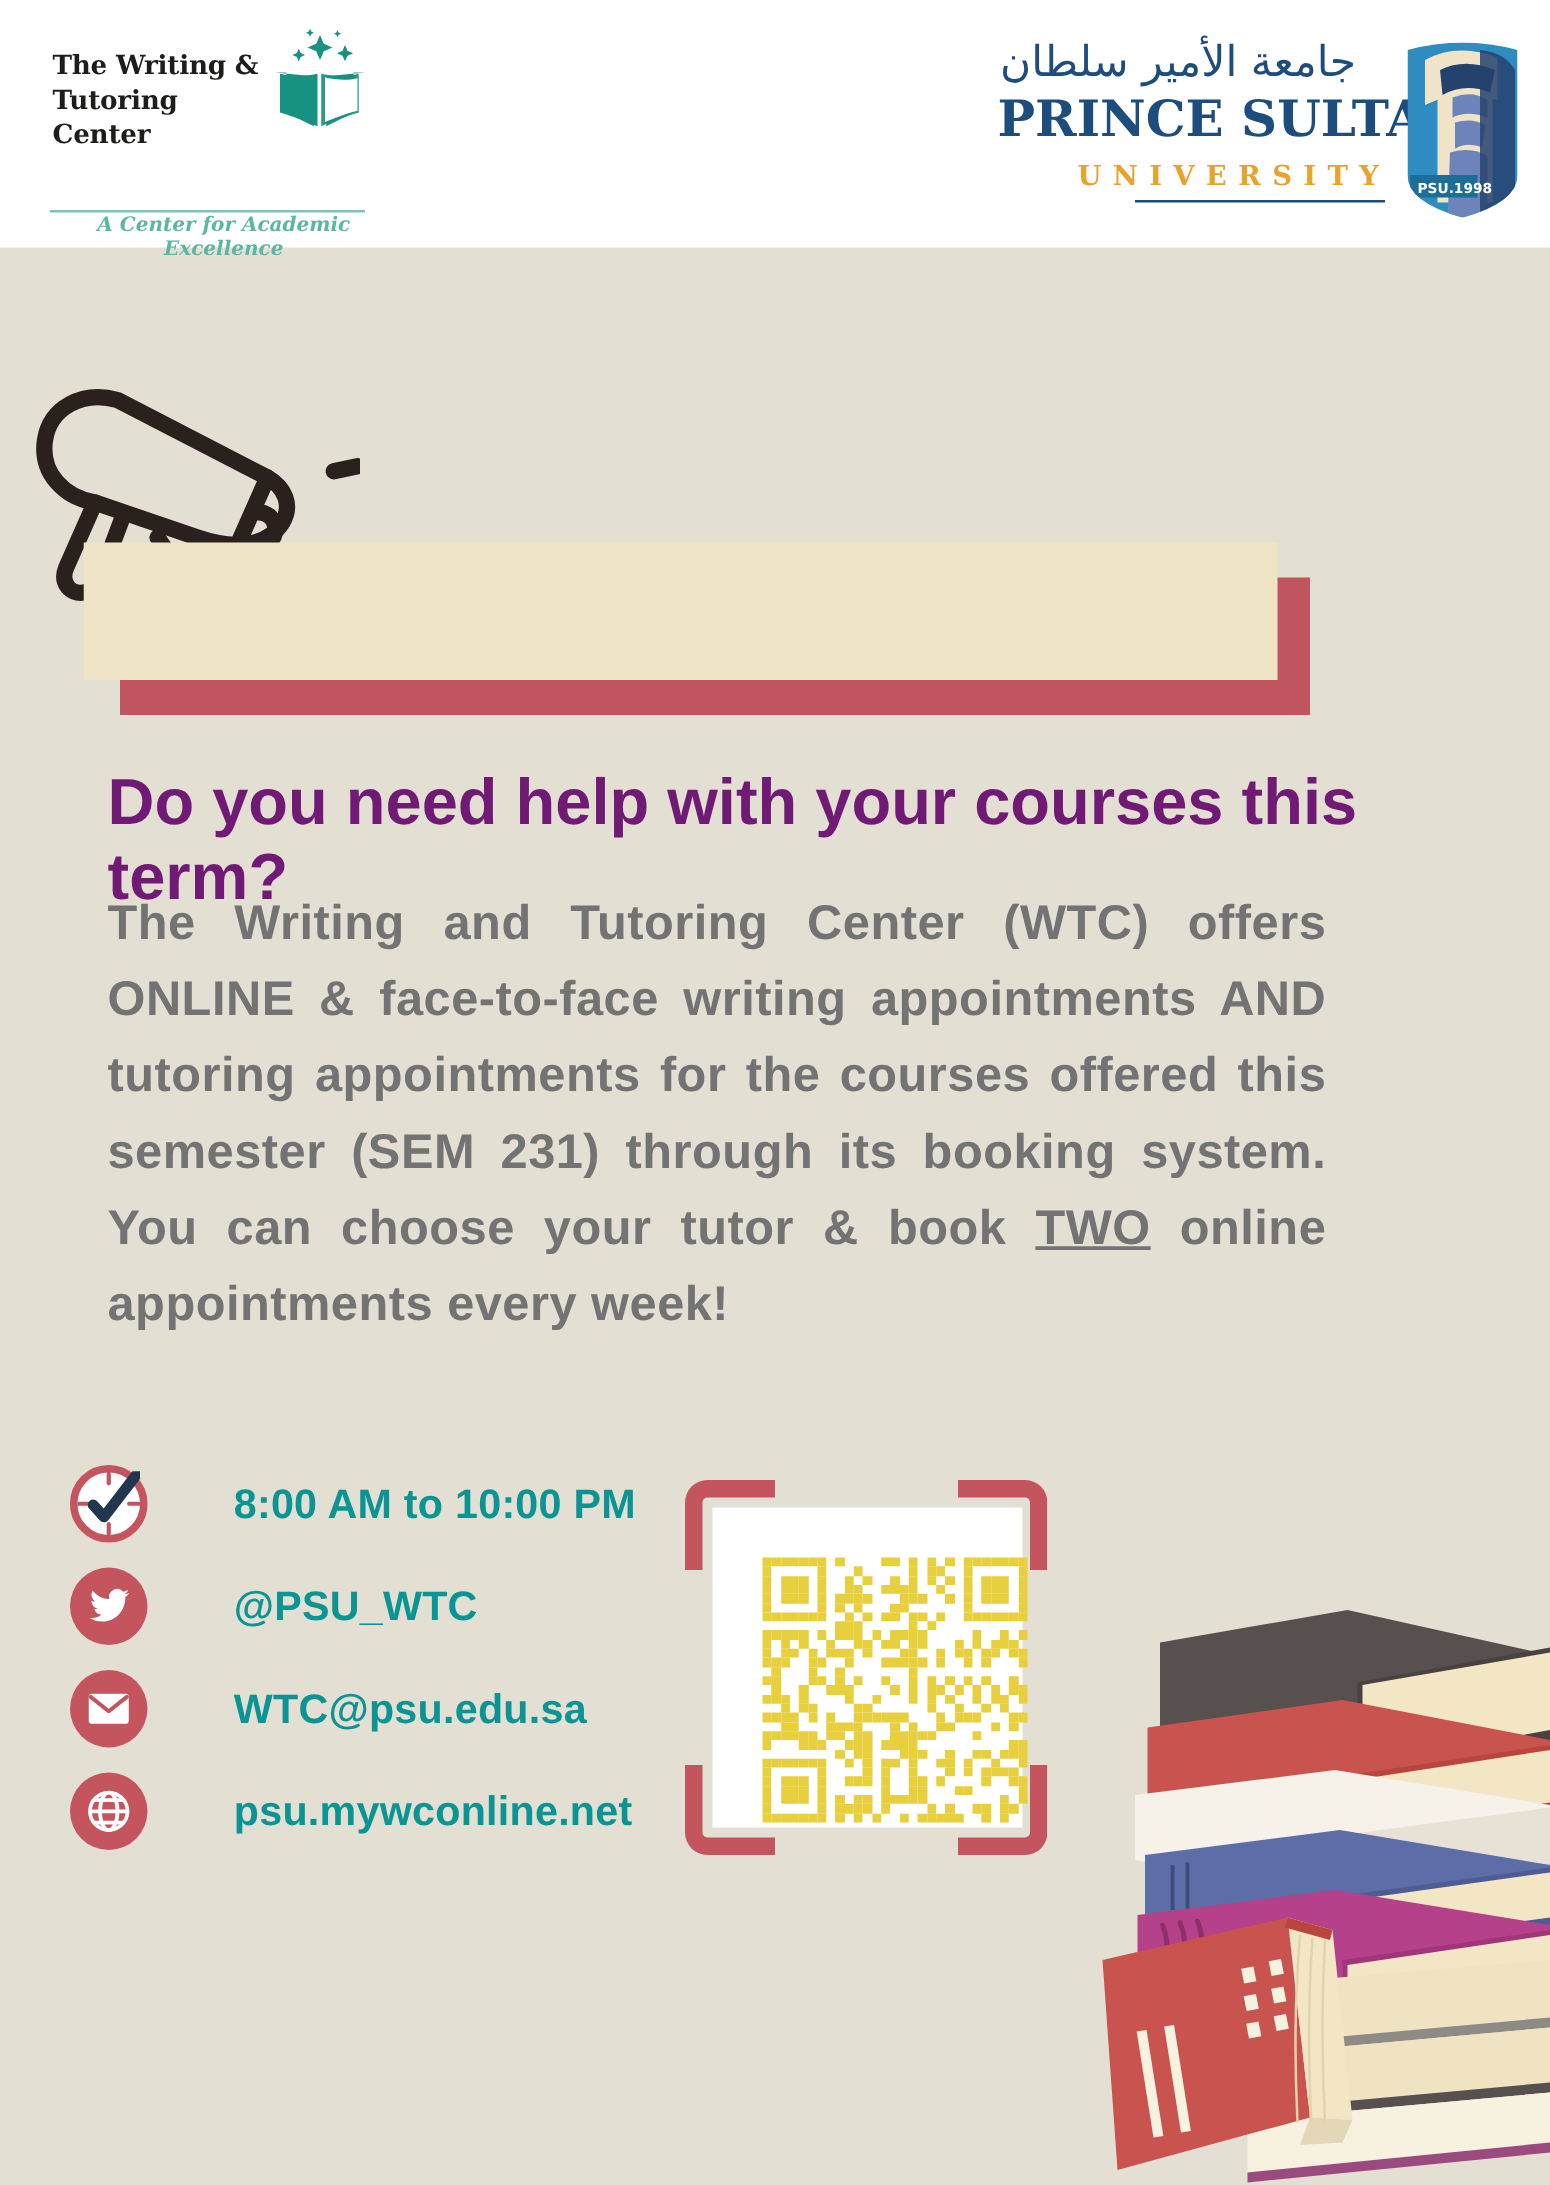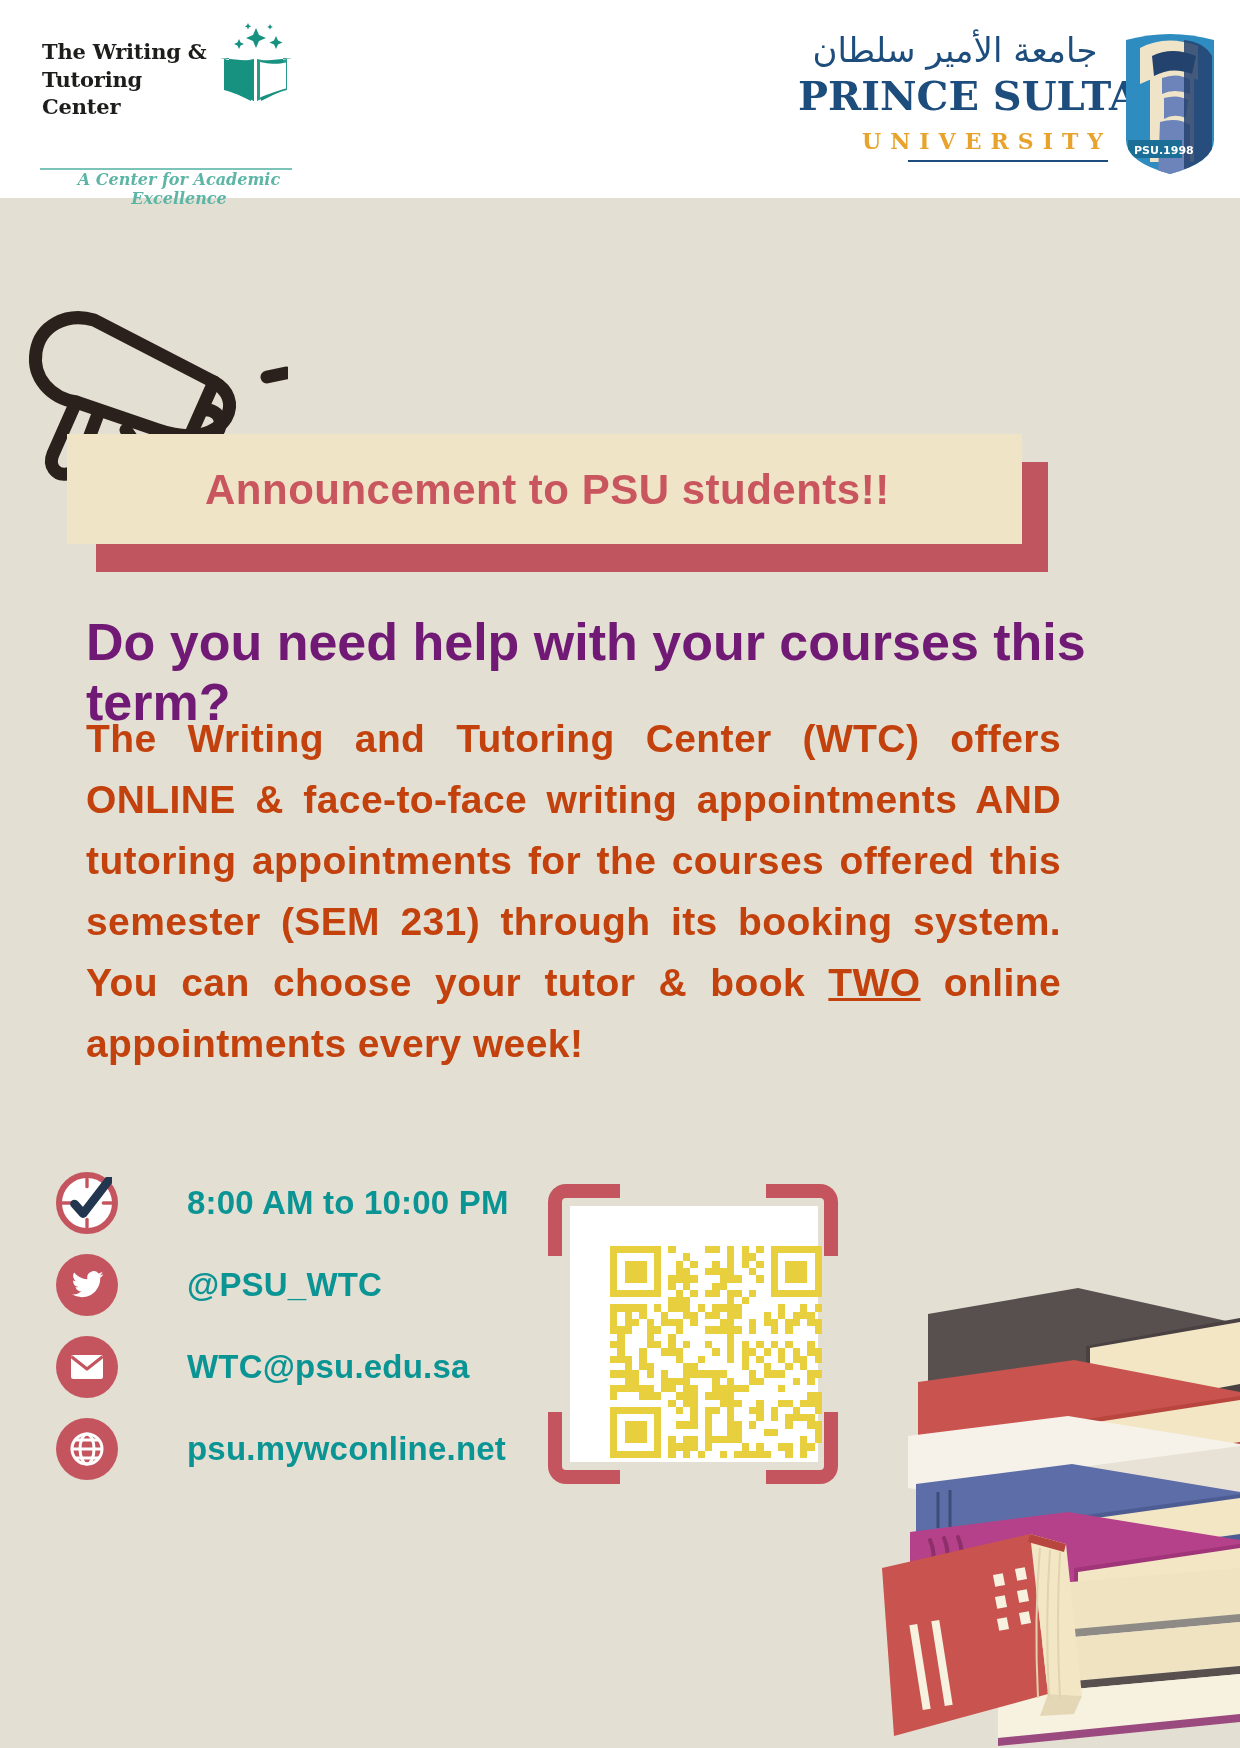--- a/index.html
+++ b/index.html
@@ -83,21 +83,21 @@
   .psu-logo {
     position: absolute;
     right: 22px; top: 24px;
     width: 420px;
     height: 160px;
   }
   .psu-ar {
     position: absolute;
     right: 108px; top: 6px;
     width: 310px;
-    text-align: center;
+    text-align: left;
     font-family: "DejaVu Sans", sans-serif;
     font-size: 34px;
     color: #1d4d7c;
     direction: rtl;
     white-space: nowrap;
   }
   .psu-en {
     position: absolute;
     right: 104px; top: 52px;
     width: 316px;
@@ -179,21 +179,21 @@
 
   
   .body-para {
     position: absolute;
     left: 86px; top: 708px;
     width: 975px;
     font-family: "Liberation Sans", sans-serif;
     font-weight: 700;
     font-size: 39px;
     line-height: 61px;
-    color: #c2410c;
+    color: #737373;
     text-align: justify;
     text-align-last: left;
     letter-spacing: 0.4px;
   }
   .body-para .u { text-decoration: underline; }
 
   
   .contacts {
     position: absolute;
     left: 56px; top: 1162px;
@@ -339,21 +339,20 @@
       <path d="M184 132 C196 130 204 138 202 148 C200 158 190 162 182 158"></path>
     </g>
     <g stroke="#2b211c" stroke-width="13" stroke-linecap="round">
       <line x1="249" y1="99" x2="268" y2="95"></line>
       <line x1="236" y1="170" x2="256" y2="176"></line>
     </g>
   </svg>
 
   <div class="banner-red"></div>
   <div class="banner-cream"></div>
-  <div class="banner-text">Announcement to PSU students!!</div>
 
   <div class="headline">Do you need help with your courses this term?</div>
 
   <div class="body-para">
     <span>The Writing and Tutoring Center (WTC) offers ONLINE &amp; face-to-face writing appointments AND tutoring appointments for the courses offered this semester (SEM 231) through its booking system. You can choose your tutor &amp; book </span><span class="u">TWO</span><span> online appointments every week!</span>
   </div>
 
   <div class="contacts">
 
     <div class="contact-row">

